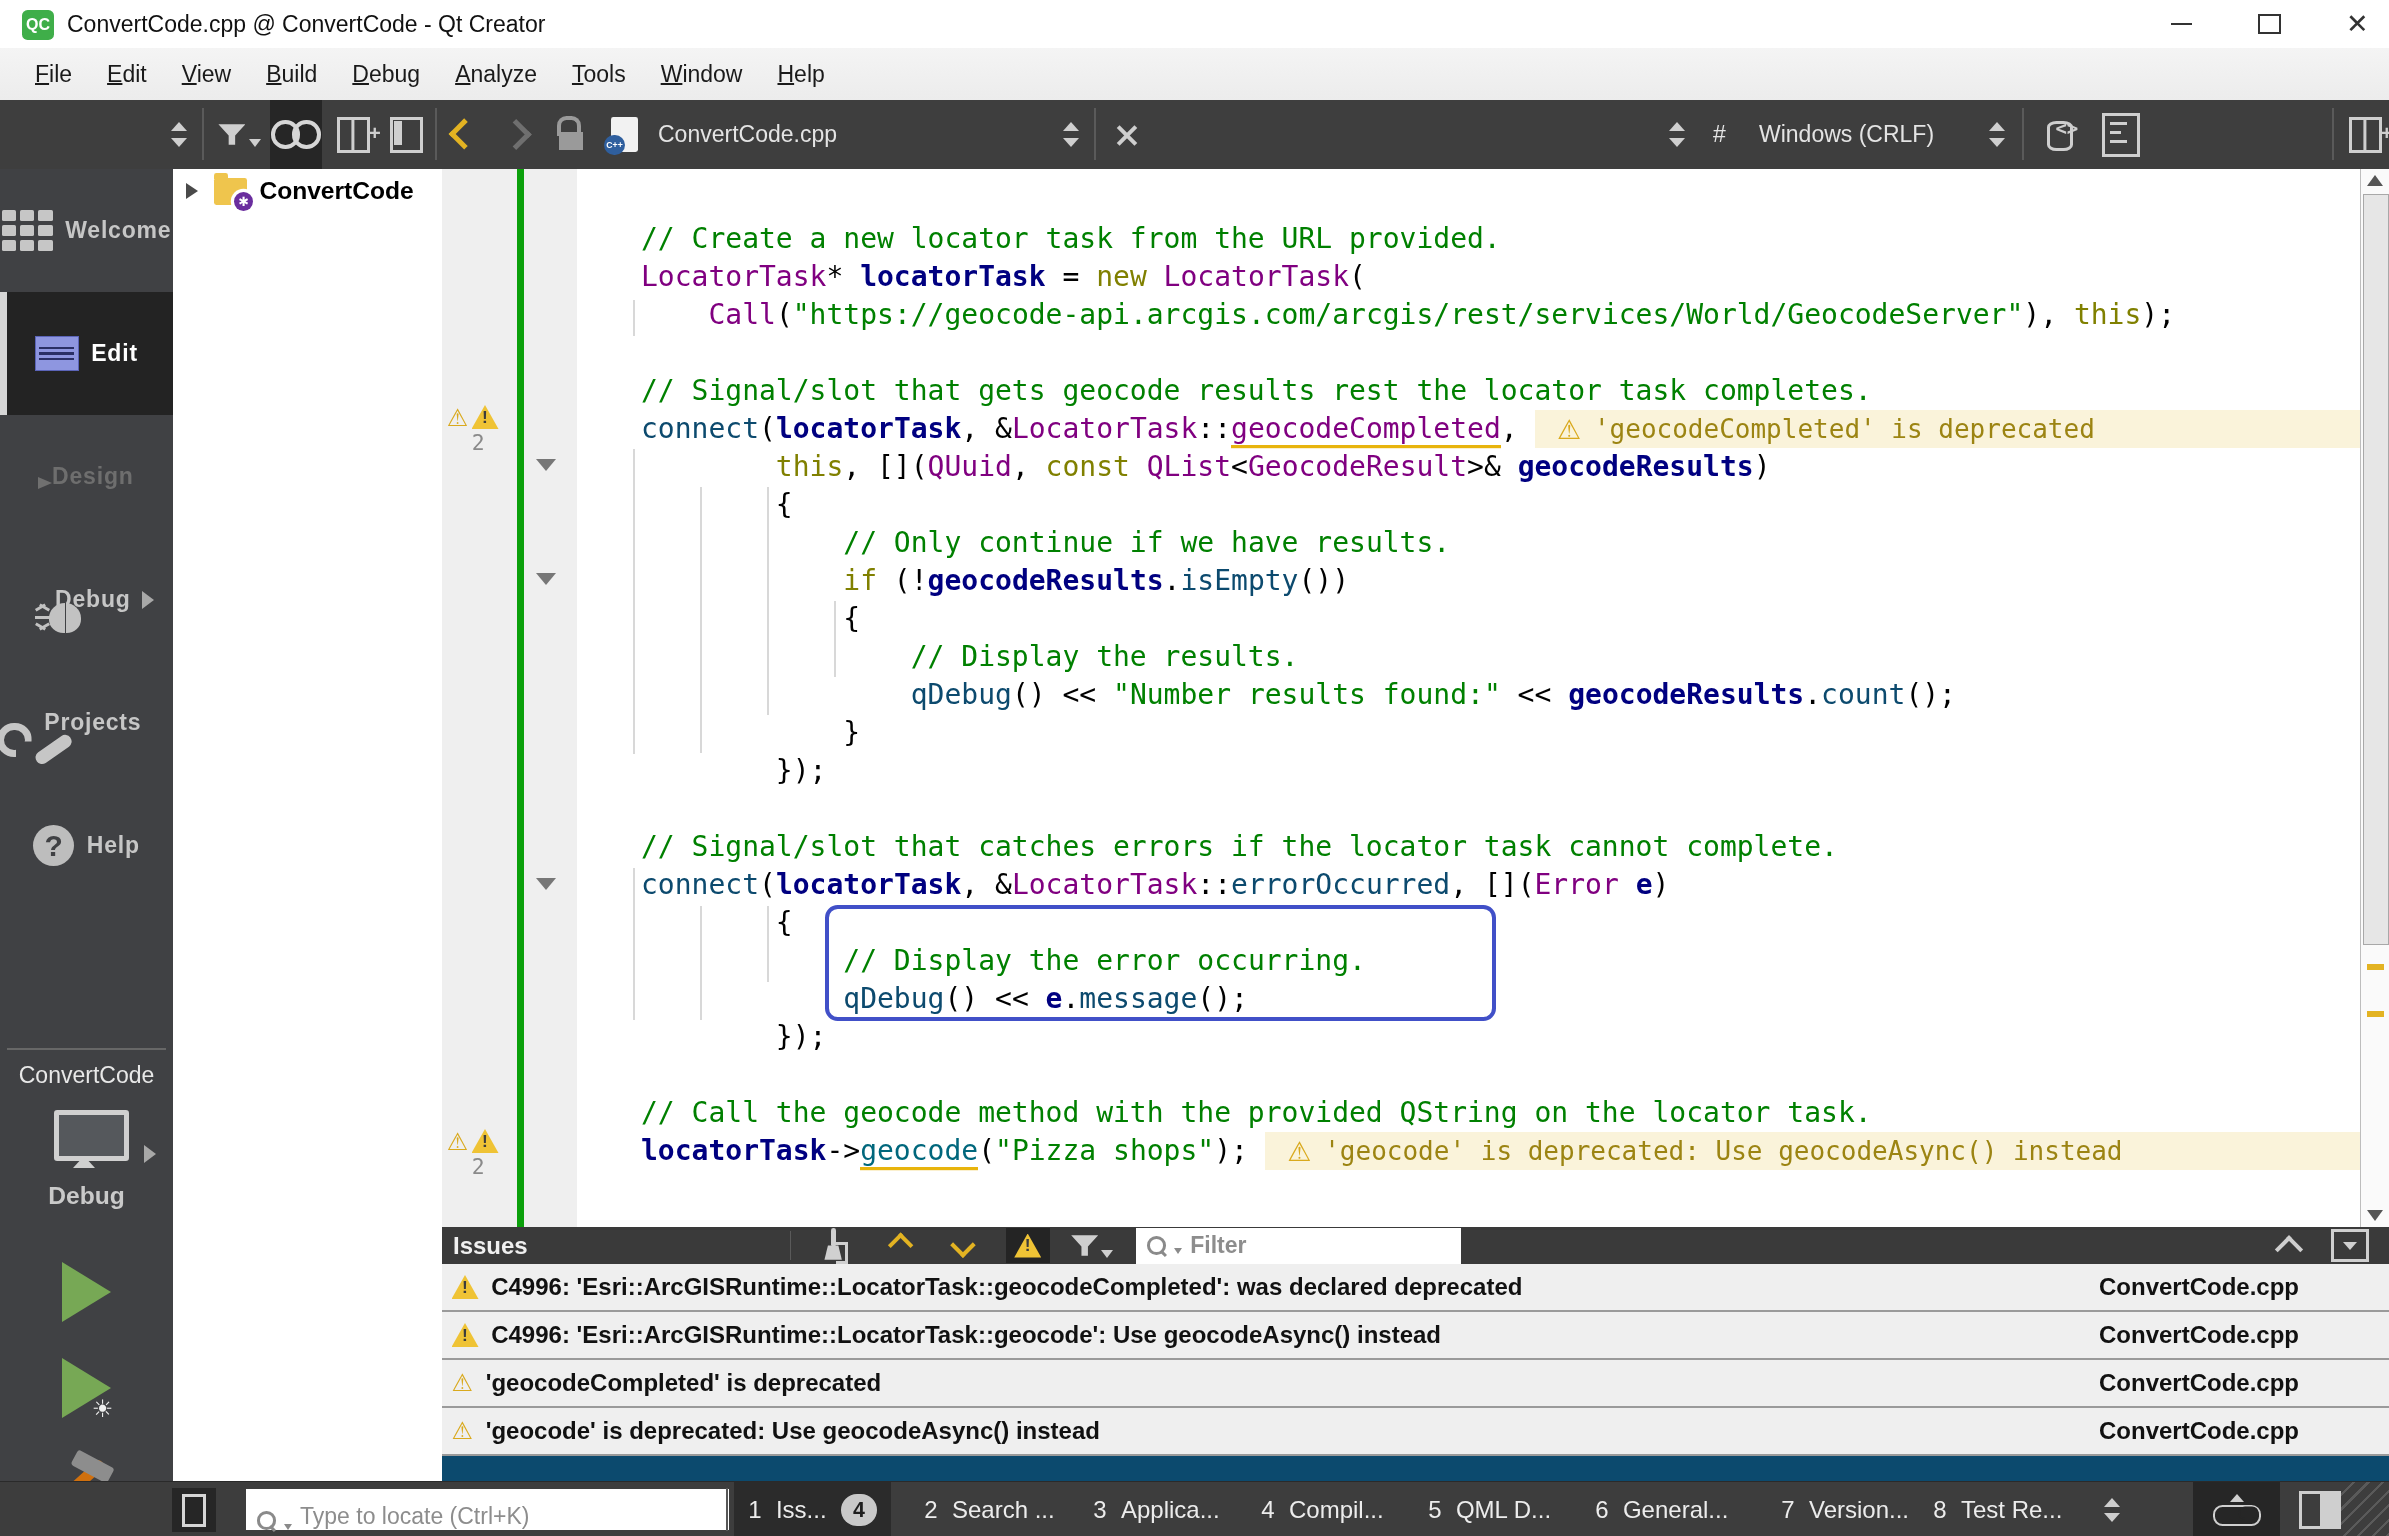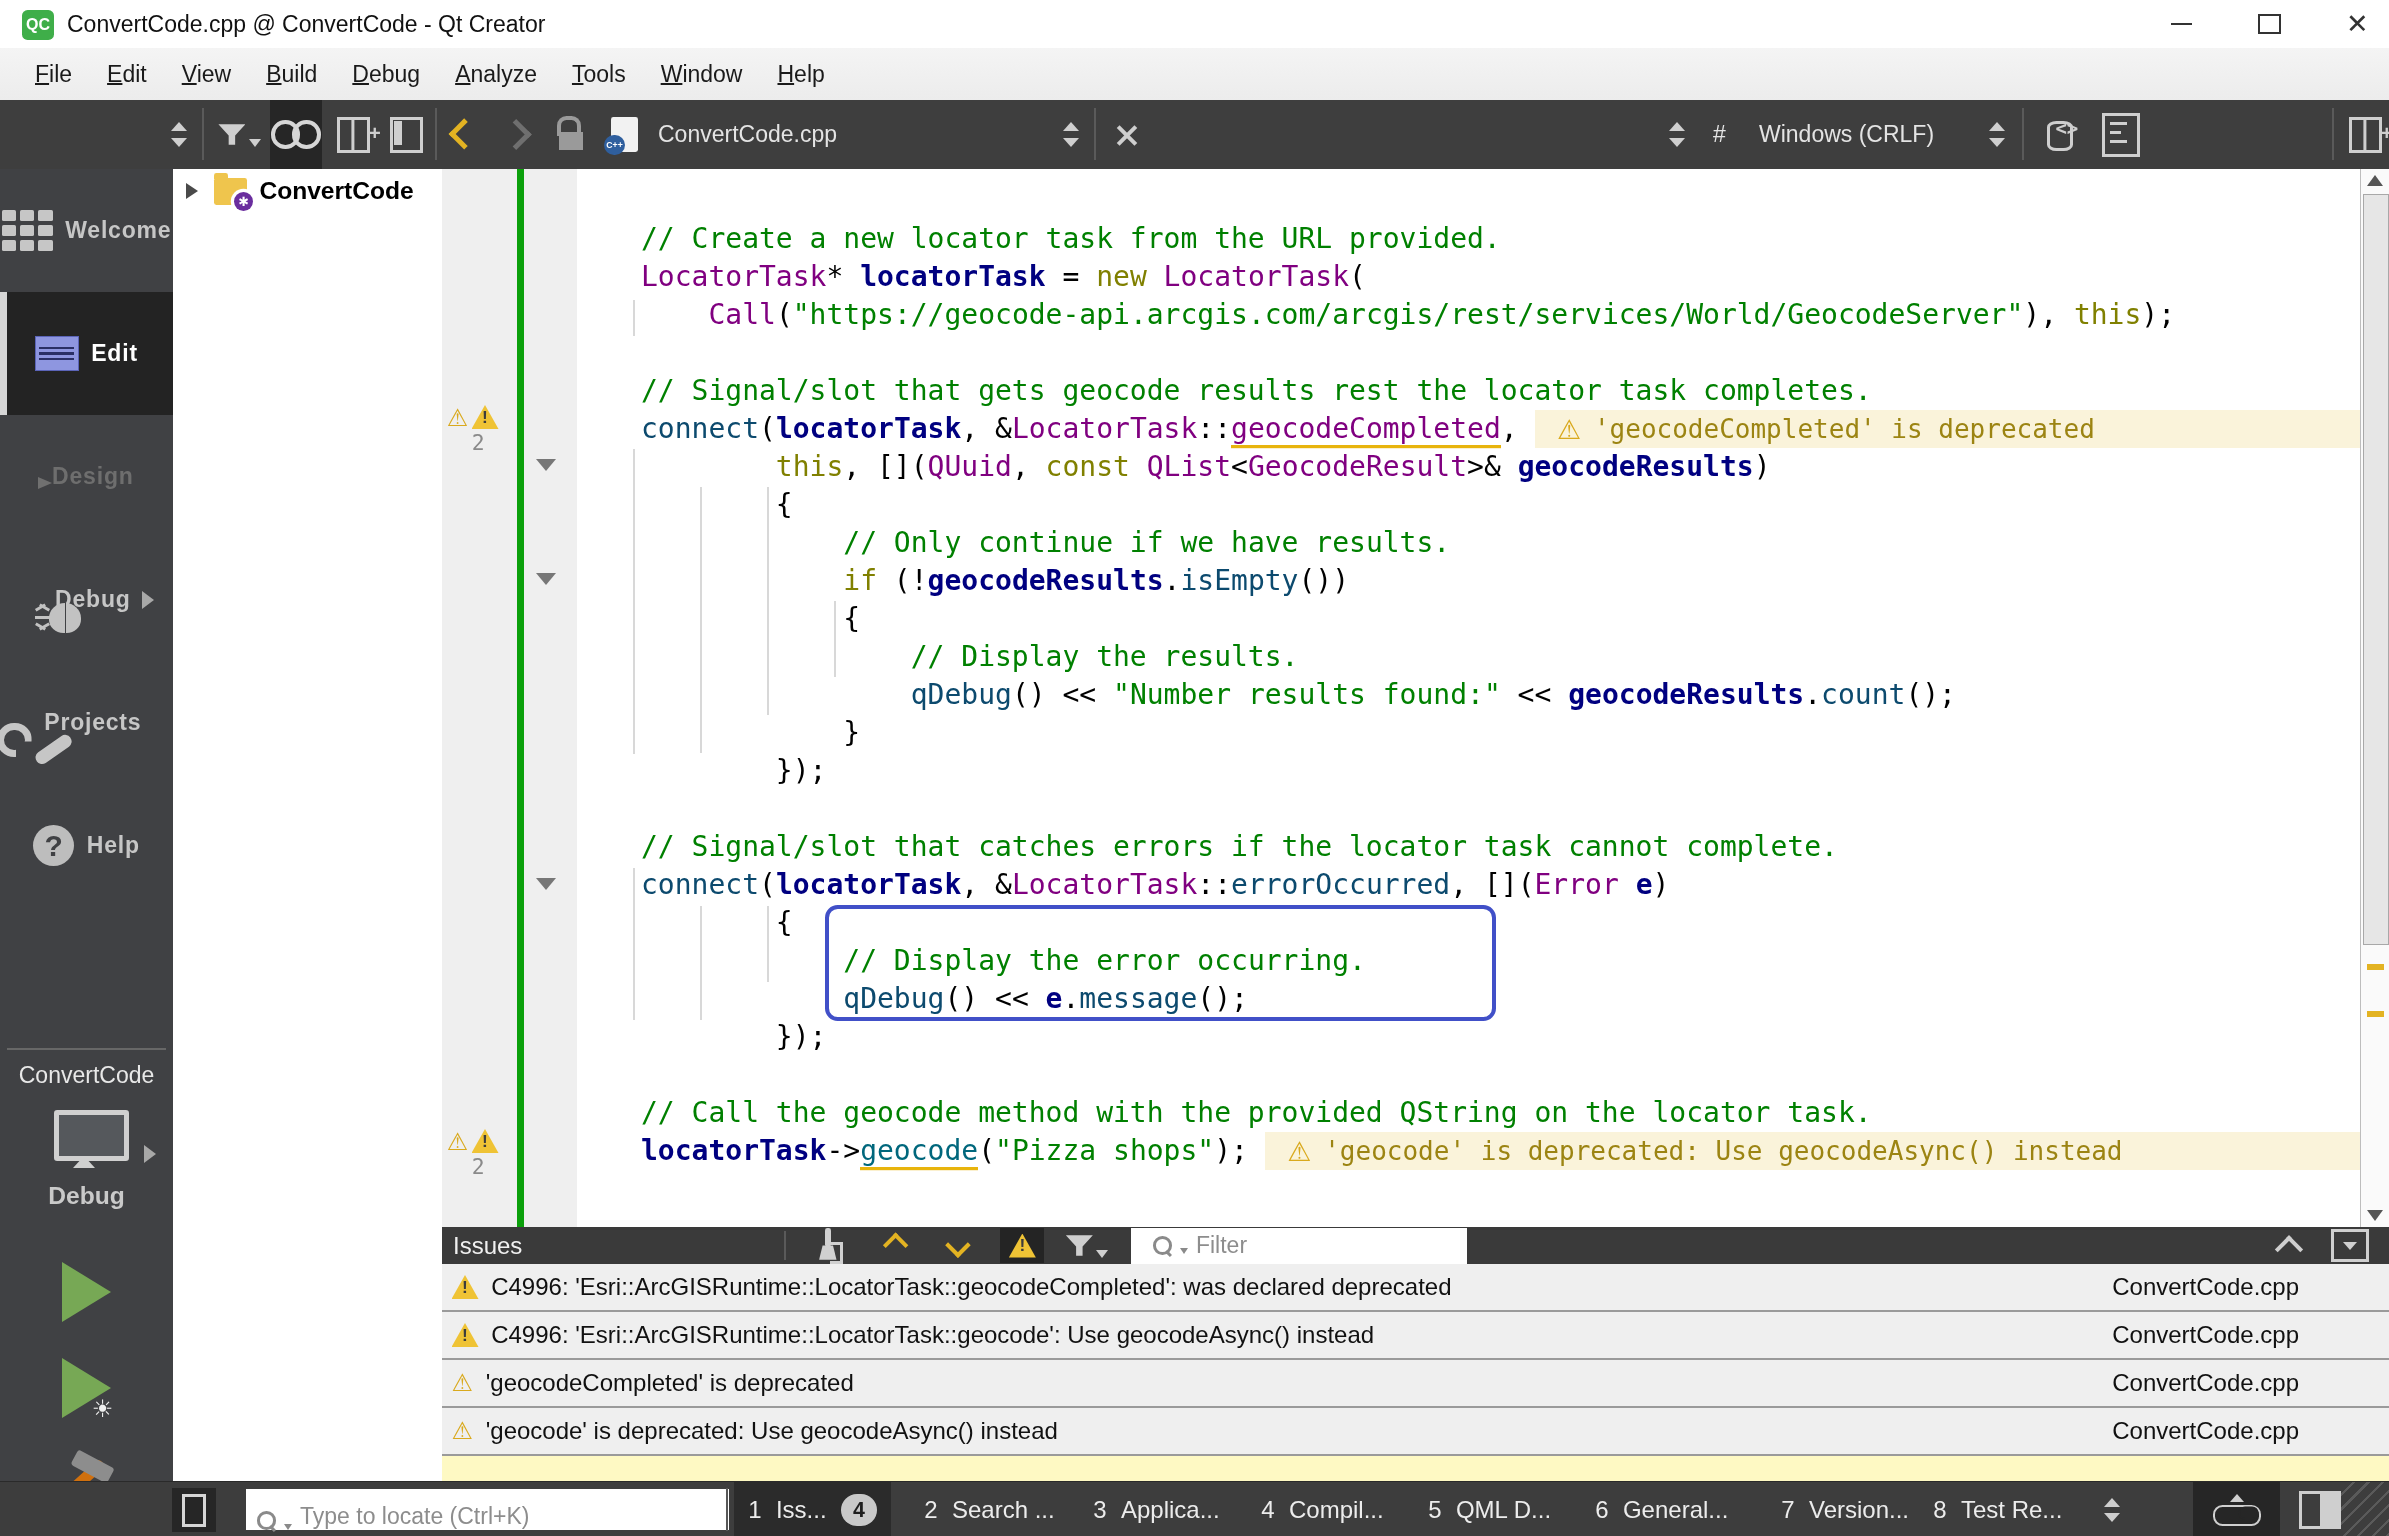--- a/index.html
+++ b/index.html
@@ -122,34 +122,34 @@
   .tok-depty{color:#800080;box-shadow:0 3.2px 0 #e8b40c}
   .tok-depfn{color:#00677c;box-shadow:0 3.2px 0 #e8b40c}
   .iguide{position:absolute;width:1.6px;background:#d8d8d8;}
   #snippet-box{position:absolute;left:248px;top:736px;width:663px;height:108px;border:4px solid #4150c8;border-radius:12.7px;}
   
   #vscroll{position:absolute;right:0;top:0;width:29px;height:100%;background:#fafafa;border-left:0.8px solid #bdbdbd;}
   .sarrow{position:absolute;left:6.3px;width:0;height:0;border-left:8px solid transparent;border-right:8px solid transparent;}
   #vthumb{position:absolute;left:1.6px;top:25px;width:24.6px;height:749px;background:#e6e6e6;border:0.8px solid #a8a8a8;}
   .smark{position:absolute;left:5.6px;width:17.4px;height:6.3px;background:#e3b322;}
   
-  #issues{position:absolute;left:442px;top:1227px;width:1948px;height:255px;background:#fef9c3;}
+  #issues{position:absolute;left:442px;top:1227px;width:1948px;height:255px;background:#0c4a6e;font-weight:bold;}
   #issues-header{position:absolute;left:0;top:0;width:100%;height:37px;background:#3a3a3a;display:flex;align-items:center;}
   #issues-title{color:#f0f0f0;font-size:24px;margin-left:11px;}
   .ih-sep{width:1.6px;height:28.5px;background:#5a5a5a;margin-left:262px;}
   .ihico{margin-left:20.6px;display:flex;align-items:center;justify-content:center;width:44px;height:35px;}
   .chevY{width:14.3px;height:14.3px;border-left:4.8px solid #e3b322;border-bottom:4.8px solid #e3b322;display:block;}
   .chevY.up{transform:rotate(135deg) translate(-1.6px,-1.6px);}
   .chevY.down{transform:rotate(-45deg);}
   .broom{position:relative;width:28.5px;height:35px;}
   .broom .stick{position:absolute;left:11px;top:0;width:5.6px;height:19px;background:#d0d0d0;border-radius:2.4px;}
   .broom .head{position:absolute;left:4.8px;top:17.4px;width:17.4px;height:14.3px;background:#d0d0d0;clip-path:polygon(20% 0,80% 0,100% 100%,0 100%);}
   .broom .pan{position:absolute;right:0;top:14.3px;width:9.5px;height:16px;border:3.2px solid #d0d0d0;border-left:none;}
   .ihtile{background:#242424;}
-  .searchbox{margin-left:22px;width:314px;height:36px;background:#fff;display:flex;align-items:center;gap:8px;padding-left:22px;text-align:center;}
+  .searchbox{margin-left:22px;width:314px;height:36px;background:#fff;display:flex;align-items:center;gap:8px;padding-left:11px;text-align:center;}
   .mag{position:relative;width:19px;height:19px;flex:0 0 auto;}
   .mag:before{content:"";position:absolute;left:0;top:0;width:12.7px;height:12.7px;border:3.2px solid #8a8a8a;border-radius:50%;}
   .mag:after{content:"";position:absolute;left:14.3px;top:14.3px;width:3.2px;height:7.1px;background:#8a8a8a;transform:rotate(-45deg);}
   .magdn{width:0;height:0;border-left:4.8px solid transparent;border-right:4.8px solid transparent;border-top:6.3px solid #8a8a8a;margin-top:11px;}
   .ph{color:#8d8d8d;font-size:23px;}
   #issues-right{position:absolute;right:20.6px;top:0;height:37px;display:flex;align-items:center;gap:32px;}
   .chevW{width:16px;height:16px;border-left:4.8px solid #cfcfcf;border-top:4.8px solid #cfcfcf;transform:rotate(45deg) translate(2.4px,2.4px);}
   .maxpane{width:32px;height:27px;border:3.2px solid #cfcfcf;display:flex;align-items:center;justify-content:center;}
   .maxpane i{width:0;height:0;border-left:7.1px solid transparent;border-right:7.1px solid transparent;border-top:8.7px solid #cfcfcf;}
   #issues-rows{position:absolute;left:0;top:37px;width:100%;}

